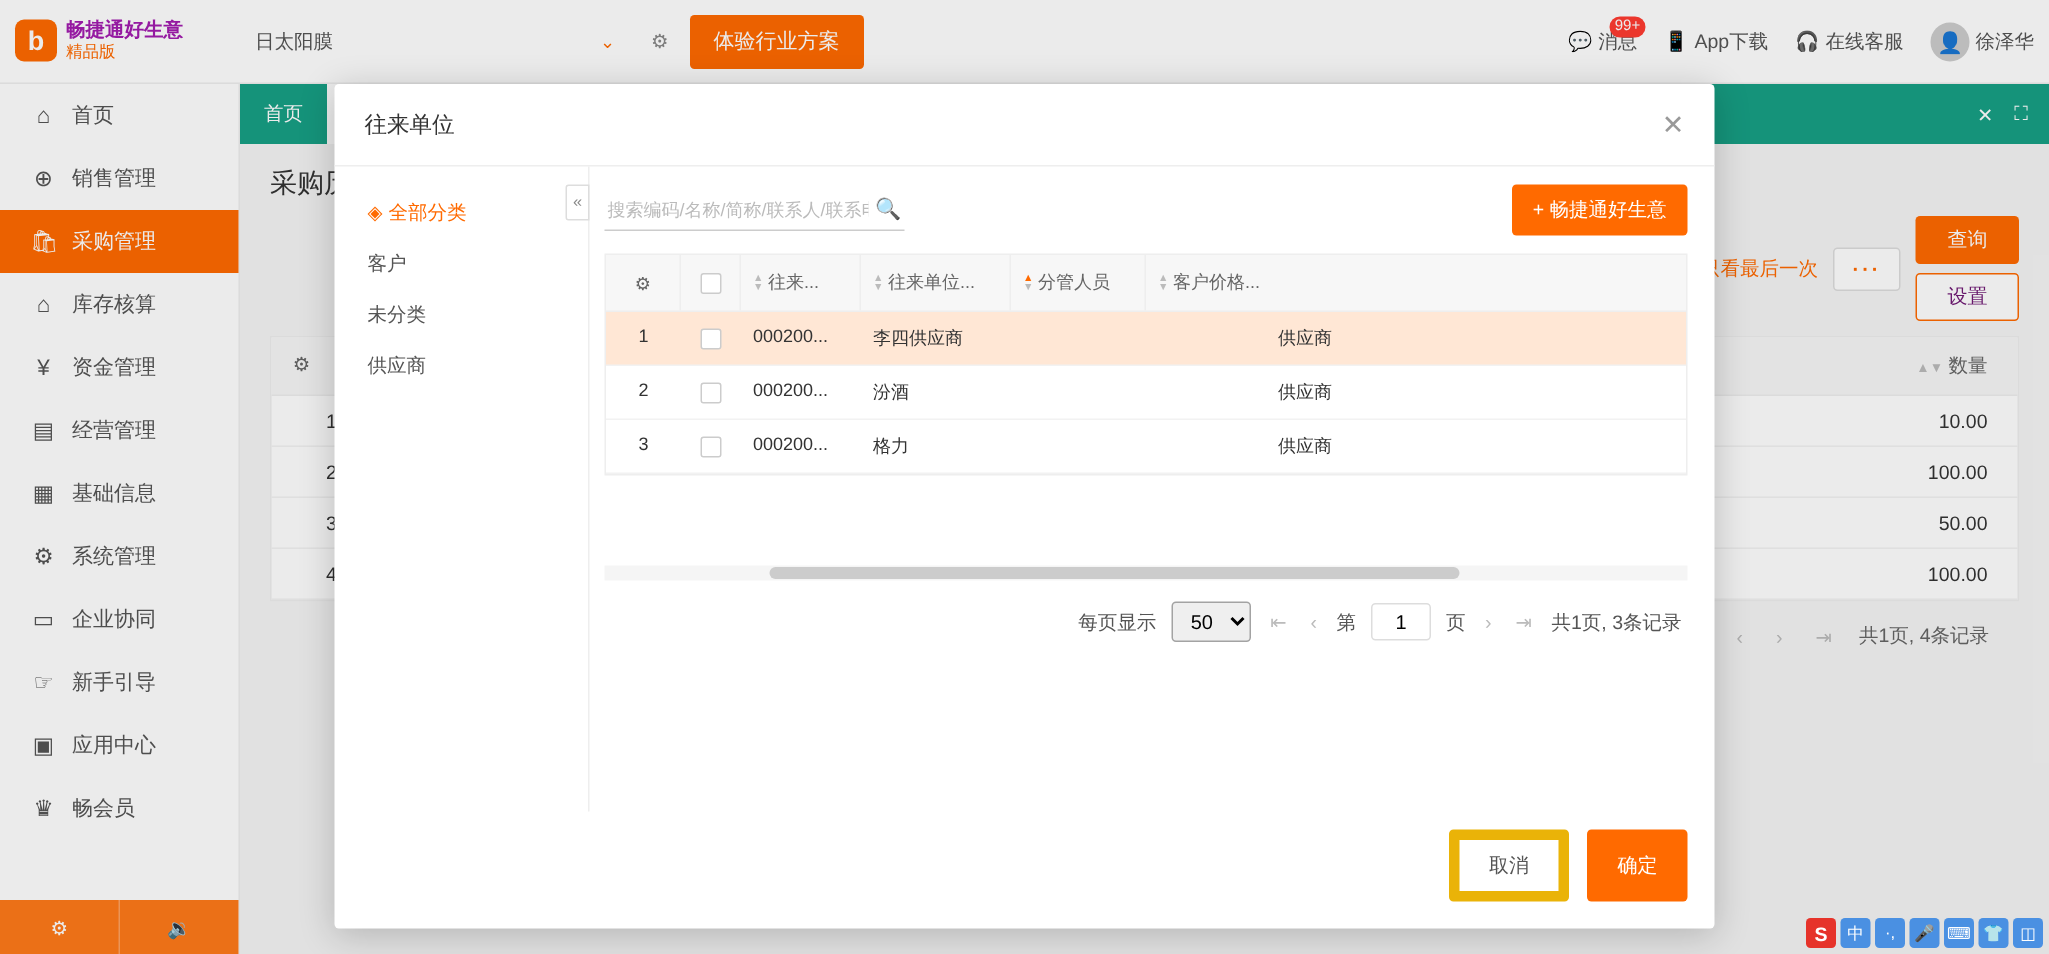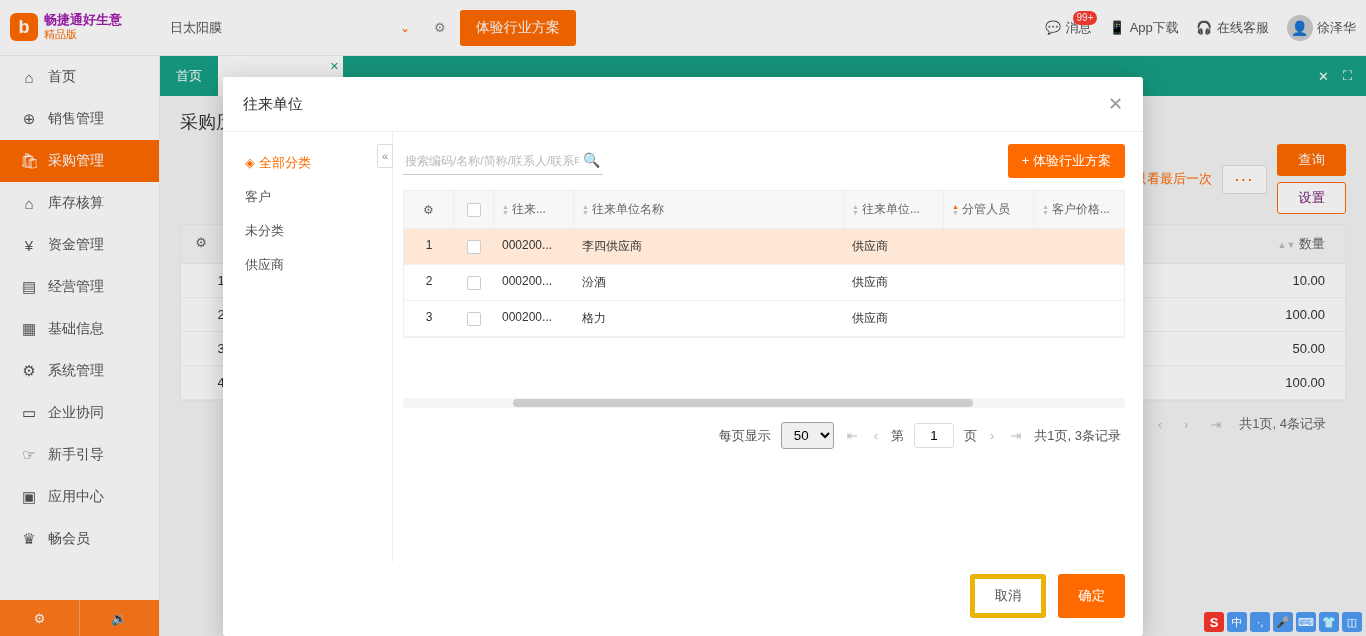--- a/index.html
+++ b/index.html
@@ -56,21 +56,21 @@
 .bg-row { display: flex; border-bottom: 1px solid #f2f2f2; }
 .bg-td { padding: 9px 10px; }
 .bg-td.idx { width: 80px; text-align: center; }
 .bg-td.qty { margin-left: auto; width: 100px; text-align: right; padding-right: 20px; }
 
 .bg-pager { display: flex; align-items: center; justify-content: flex-end; gap: 14px; padding: 14px 20px; color: #666; }
 .pg-btn { color: #bbb; cursor: pointer; padding: 0 4px; }
 
 
 .overlay { position: absolute; inset: 0; background: rgba(0,0,0,0.08); }
-.modal { position: absolute; left: 223px; top: 77px; width: 920px; background: #fff; box-shadow: 0 4px 24px rgba(0,0,0,0.2); border-radius: 3px; display: flex; flex-direction: column; }
+.modal { position: absolute; left: 223px; top: 56px; width: 920px; background: #fff; box-shadow: 0 4px 24px rgba(0,0,0,0.2); border-radius: 3px; display: flex; flex-direction: column; }
 .modal-header { display: flex; align-items: center; padding: 16px 20px; border-bottom: 1px solid #eee; }
 .modal-title { font-size: 15px; color: #333; }
 .modal-close { margin-left: auto; color: #999; font-size: 18px; cursor: pointer; }
 .modal-body { display: flex; height: 430px; }
 
 .cat-panel { width: 170px; border-right: 1px solid #eee; padding: 14px 0; position: relative; }
 .collapse-btn { position: absolute; right: -1px; top: 12px; width: 16px; height: 24px; border: 1px solid #ddd; background: #fff; display: flex; align-items: center; justify-content: center; font-size: 11px; color: #888; cursor: pointer; border-radius: 2px 0 0 2px; }
 .cat-item { padding: 8px 22px; color: #555; cursor: pointer; font-size: 13px; }
 .cat-item.active { color: #ff6a00; }
 .cat-item .dot { color: #ff6a00; margin-right: 4px; }
@@ -106,21 +106,21 @@
 
 .m-scroll { height: 10px; background: #f5f5f5; position: relative; margin-top: 60px; }
 .m-scroll-thumb { position: absolute; left: 110px; top: 1px; height: 8px; width: 460px; background: #ccc; border-radius: 4px; }
 
 .m-pager { display: flex; align-items: center; gap: 10px; padding: 14px 4px; color: #555; font-size: 13px; justify-content: flex-end; }
 .m-pager select { border: 1px solid #a3a3a3; padding: 4px 8px; border-radius: 3px; }
 .m-pager input { width: 40px; border: 1px solid #ddd; padding: 4px 6px; text-align: center; border-radius: 3px; }
 .m-pager .nav { color: #bbb; cursor: pointer; padding: 0 3px; }
 
 .modal-footer { display: flex; justify-content: flex-end; gap: 12px; padding: 12px 18px 18px; }
-.btn-cancel { background: #fff; border: 5px solid #eab308; padding: 8px 20px; border-radius: 3px; cursor: pointer; color: #555; }
+.btn-cancel { background: #fff; border: 7px solid #eab308; padding: 8px 20px; border-radius: 3px; cursor: pointer; color: #555; }
 .btn-ok { background: #ff6a00; color: #fff; border: none; padding: 8px 20px; border-radius: 3px; cursor: pointer; }
 
 
 .ime { position: absolute; right: 4px; bottom: 4px; display: flex; gap: 3px; align-items: center; }
 .ime-s { width: 20px; height: 20px; background: #e6332a; color: #fff; border-radius: 3px; display: flex; align-items: center; justify-content: center; font-weight: bold; font-size: 13px; }
 .ime-i { width: 20px; height: 20px; background: #4a90e2; border-radius: 3px; display: flex; align-items: center; justify-content: center; color: #fff; font-size: 11px; }
 </style>
 </head>
 <body>
 
@@ -291,42 +291,35 @@
       <div class="cat-item">客户</div>
       <div class="cat-item">未分类</div>
       <div class="cat-item">供应商</div>
     </div>
     <div class="modal-main">
       <div class="search-row">
         <div class="search-box">
           <input class="search-input" placeholder="搜索编码/名称/简称/联系人/联系电话" style="">
           <span class="search-icon">🔍</span>
         </div>
-        <button class="add-btn">+ 体验行业方案</button>
+        <button class="add-btn">+ 畅捷通好生意</button>
       </div>
 
       <div class="m-table">
         <div class="m-thead">
           <div class="m-th col-gear">⚙</div>
           <div class="m-th col-chk">
               <span class="chkbox"></span>
             </div>
           <div class="m-th col-code">
               <span class="sort">
                 <span class="up">▲</span>
                 <span>▼</span>
               </span>
               <span>往来...</span>
-            </div>
-          <div class="m-th col-name">
-              <span class="sort">
-                <span class="up">▲</span>
-                <span>▼</span>
-              </span>
-              <span>往来单位名称</span>
             </div>
           <div class="m-th col-type">
               <span class="sort">
                 <span class="up">▲</span>
                 <span>▼</span>
               </span>
               <span>往来单位...</span>
             </div>
           <div class="m-th col-person">
               <span class="sort up-active">

